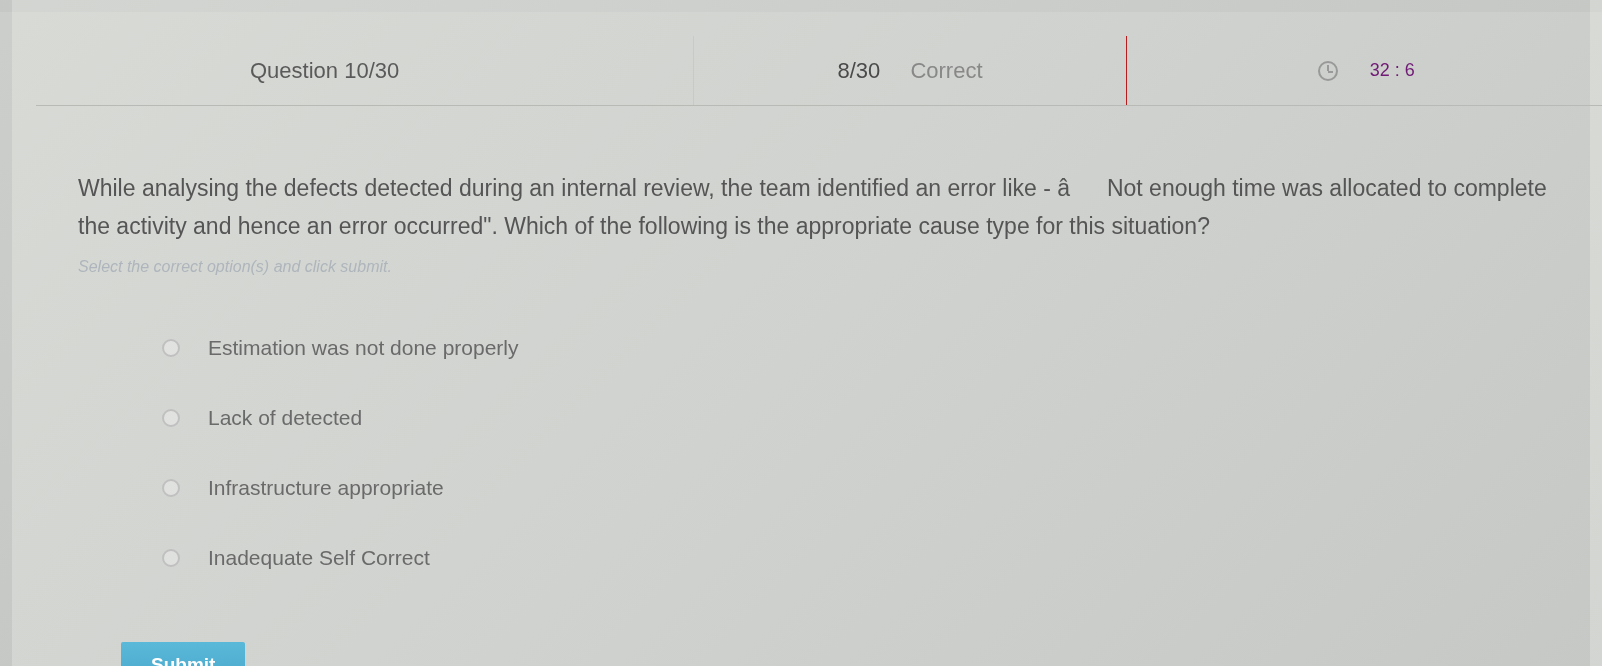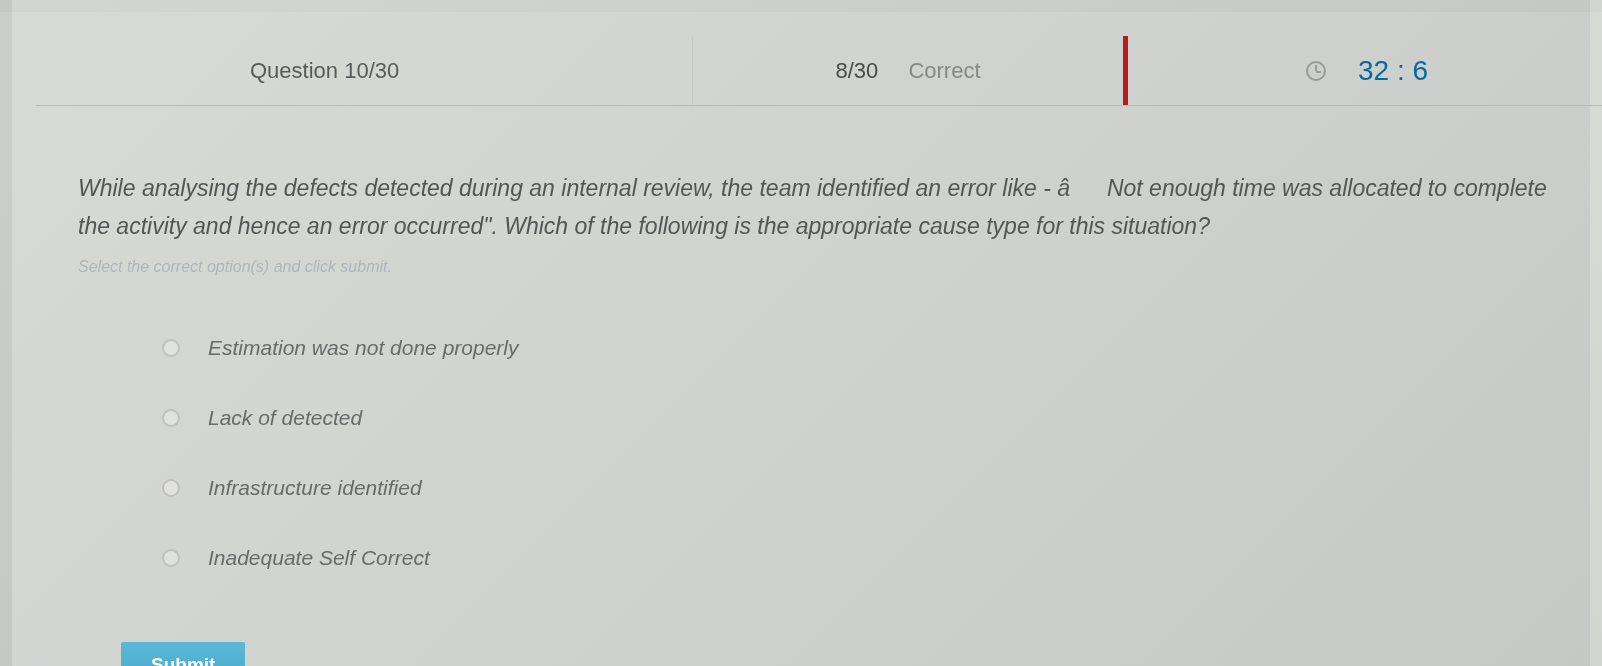--- a/index.html
+++ b/index.html
@@ -28,21 +28,21 @@
       justify-content: center;
       height: 100%;
       position: relative;
     }
     .header-section:first-child {
       justify-content: flex-start;
       padding-left: 170px;
     }
     .header-section:nth-child(2) {
       border-left: 1px solid #c8cac6;
-      border-right: 5px solid #b91c1c;
+      border-right: 1px solid #b91c1c;
     }
     .header-section:last-child {
       justify-content: center;
     }
     .question-label {
       font-size: 22px;
       color: #5a5a5a;
       font-weight: 400;
     }
     .score-text {
@@ -81,45 +81,43 @@
     .clock-icon::after {
       content: '';
       position: absolute;
       width: 5px;
       height: 2px;
       background: #999;
       top: 8px;
       left: 50%;
     }
     .timer-text {
-      font-size: 28px;
-      color: #0369a1;
+      font-size: 18px;
+      color: #701a75;
       font-weight: 500;
     }
     .content {
       padding: 40px 30px 30px 30px;
     }
     .question-text {
       font-size: 23px;
       color: #555;
       line-height: 1.65;
       font-weight: 400;
-      font-style: italic;
     }
     .instruction {
       font-size: 16px;
       color: #a8b0b8;
       font-style: italic;
       margin-top: 6px;
       opacity: 0.85;
     }
     .options {
       margin-top: 48px;
       padding-left: 60px;
-      font-style: italic;
     }
     .option {
       display: flex;
       align-items: center;
       margin-bottom: 22px;
       cursor: pointer;
     }
     .option-radio {
       width: 18px;
       height: 18px;
@@ -176,21 +174,21 @@
     <div class="option">
       <div class="option-radio"></div>
       <span class="option-label">Estimation was not done properly</span>
     </div>
     <div class="option">
       <div class="option-radio"></div>
       <span class="option-label">Lack of detected</span>
     </div>
     <div class="option">
       <div class="option-radio"></div>
-      <span class="option-label">Infrastructure identified</span>
+      <span class="option-label">Infrastructure appropriate</span>
     </div>
     <div class="option">
       <div class="option-radio"></div>
       <span class="option-label">Inadequate Self Correct</span>
     </div>
   </div>
 
   <button class="submit-btn">Submit</button>
 </div>
 

